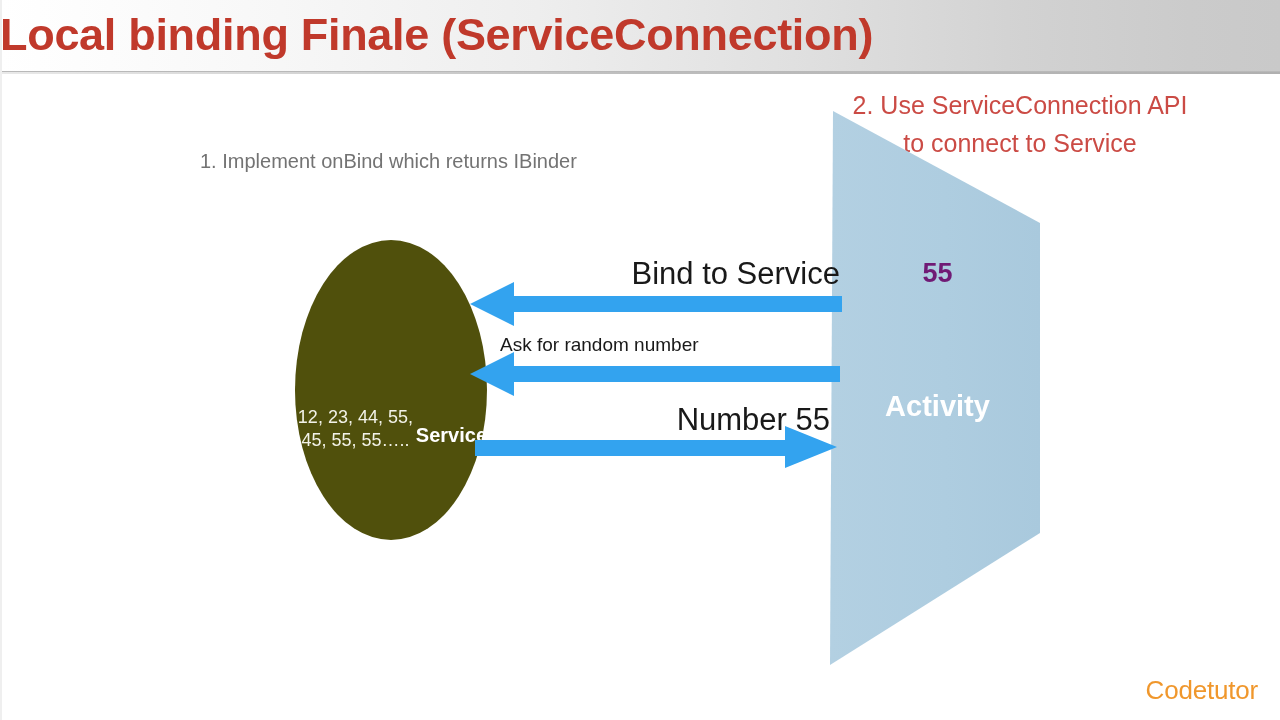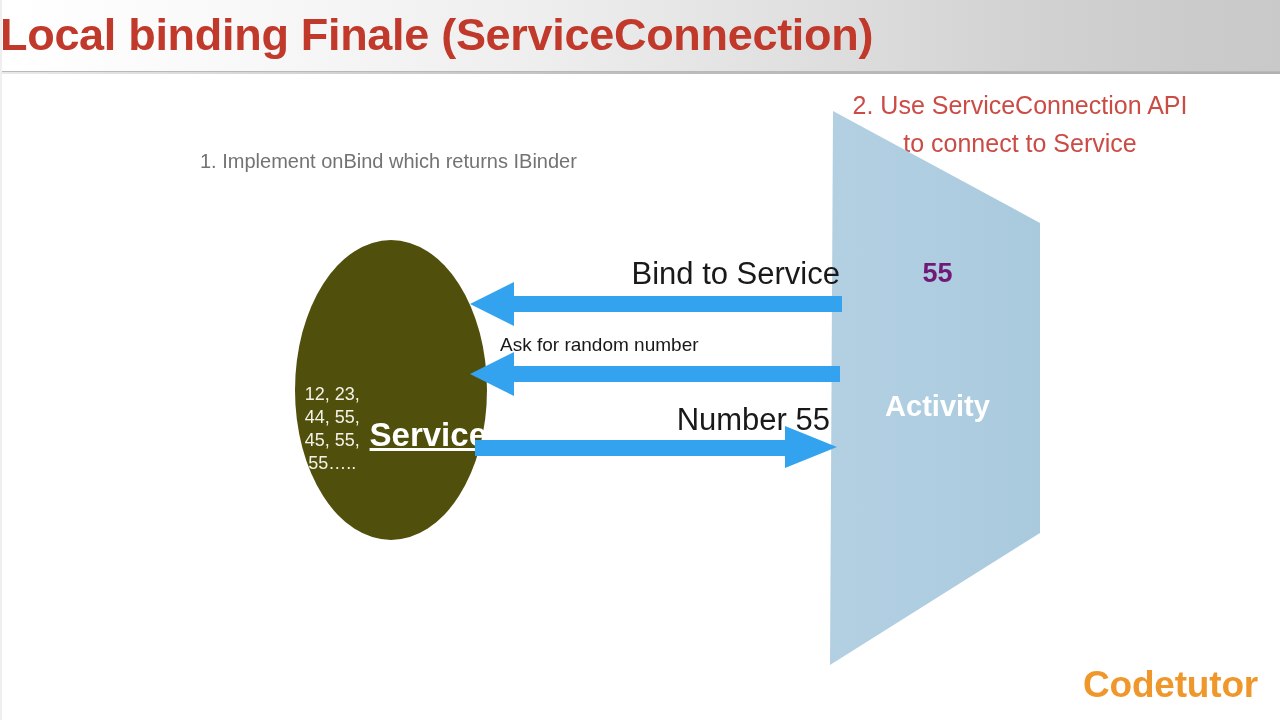--- a/index.html
+++ b/index.html
@@ -103,25 +103,24 @@
   #service-numbers {
     color: #f2f2e8;
     font-size: 18px;
     line-height: 23px;
     text-align: center;
     width: 100%;
   }
   #service-numbers .nl2 { display: block; }
   #service-label {
     color: #ffffff;
-    font-size: 33px;
+    font-size: 20px;
     font-weight: bold;
     margin-top: 12px;
     text-align: center;
-    text-decoration: underline;
   }
 
   
   #activity-plane-wrap {
     position: absolute;
     left: 810px;
     top: 95px;
     width: 250px;
     height: 590px;
   }
@@ -177,22 +176,22 @@
     width: 340px;
     text-align: right;
     font-size: 31px;
   }
 
   
   #brand-codetutor {
     position: absolute;
     right: 22px;
     bottom: 14px;
-    font-size: 37px;
-    font-weight: bold;
+    font-size: 26px;
+    font-weight: normal;
     color: #f0972c;
     letter-spacing: -0.2px;
     text-align: right;
   }
 </style>
 </head>
 <body>
 
 <div id="slide">
 

